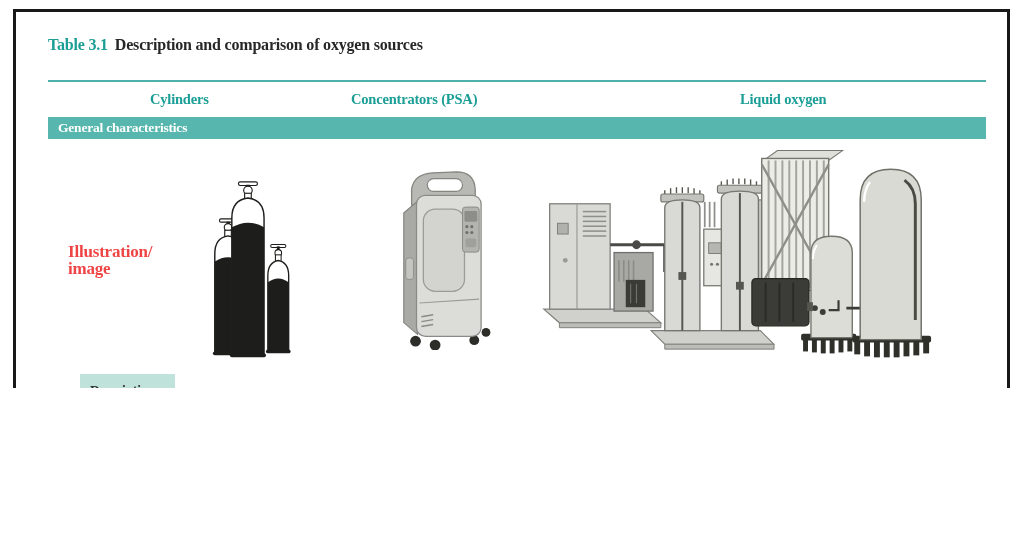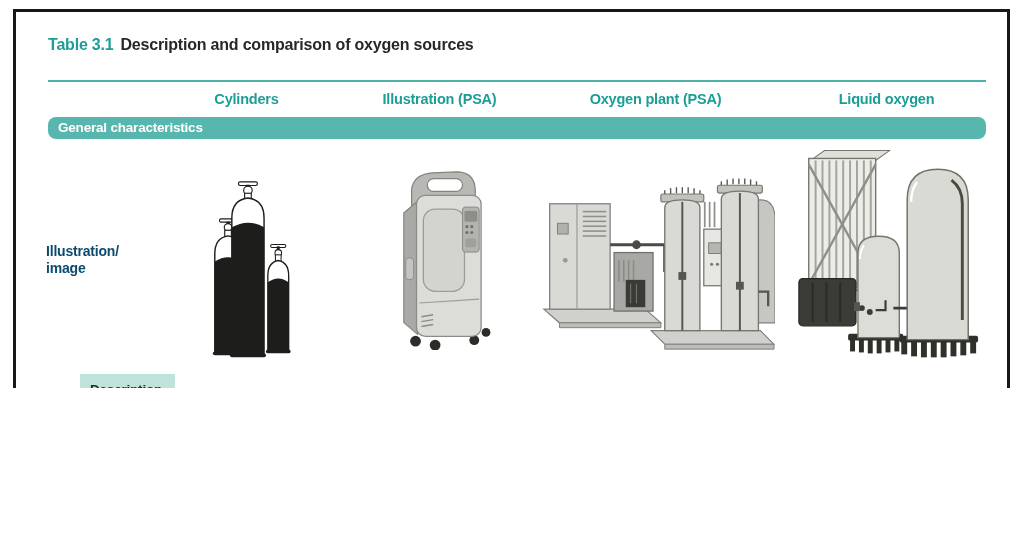--- a/index.html
+++ b/index.html
@@ -1,75 +1,74 @@
 <!DOCTYPE html>
 <html><head>
 <meta charset="utf-8">
 <style>
   html,body{margin:0;padding:0;background:#ffffff;}
   .page{
     position:relative;width:1024px;height:388px;background:#ffffff;
-    font-family:Liberation Sans, sans-serif;color:#272727;overflow:hidden;
+    font-family:Liberation Serif, serif;color:#272727;overflow:hidden;
   }
   .frame{
     position:absolute;left:13px;top:9px;width:997px;height:522px;
     border:3px solid #181818;box-sizing:border-box;background:#ffffff;
   }
   .title{
     position:absolute;left:48px;top:36px;font-size:16px;font-weight:700;
     letter-spacing:-0.2px;white-space:nowrap;
   }
   .title .prefix{color:#1b9e96;margin-right:7px;}
   .title .rest{color:#272727;}
   .rule{
     position:absolute;left:48px;top:80px;width:938px;height:2px;background:#4fb2aa;
   }
   .colhead{
     position:absolute;top:91px;font-size:14.5px;font-weight:700;color:#1b9e96;
-    text-align:center;letter-spacing:-0.2px;
+    text-align:left;letter-spacing:-0.2px;
   }
   .band{
     position:absolute;left:48px;top:117px;width:938px;height:22px;
     background:#57b7ae;color:#ffffff;font-size:13.5px;font-weight:700;
-    line-height:22px;padding-left:10px;box-sizing:border-box;letter-spacing:-0.2px;border-radius:8px;
+    line-height:22px;padding-left:10px;box-sizing:border-box;letter-spacing:-0.2px;
   }
   .rowlabel{
-    position:absolute;left:46px;font-size:14px;font-weight:700;color:#0c4a6e;
+    position:absolute;left:68px;font-size:17px;font-weight:700;color:#ef4444;
     line-height:17px;letter-spacing:-0.2px;
   }
   .illuswrap{
     position:absolute;display:flex;align-items:flex-end;justify-content:center;
   }
   .cell{
     position:absolute;top:374px;height:150px;background:#bfe3db;
     box-sizing:border-box;padding:8px 10px;font-size:12.5px;font-weight:700;
     line-height:15.5px;color:#2a2a2a;letter-spacing:-0.2px;margin-left:32px;
   }
   
   .c-label{left:48px;width:95px;}
   .c1{left:150px;width:193px;}
   .c2{left:351px;width:177px;}
   .c3{left:536px;width:239px;}
-  .c4{left:787px;width:199px;}
+  .c4{left:740px;width:199px;}
 </style>
 </head>
 <body>
 
 <div class="page">
   <div class="frame"></div>
 
   <div class="title">
     <span class="prefix">Table 3.1</span><span class="rest">Description and comparison of oxygen sources</span>
   </div>
 
   <div class="rule"></div>
 
   <div class="colhead c1">Cylinders</div>
-  <div class="colhead c2">Illustration (PSA)</div>
-  <div class="colhead c3">Oxygen plant (PSA)</div>
+  <div class="colhead c2">Concentrators (PSA)</div>
   <div class="colhead c4">Liquid oxygen</div>
 
   <div class="band">General characteristics</div>
 
   <div class="rowlabel" style="top:243px;">
     <div>Illustration/</div>
     <div>image</div>
   </div>
 
   <div class="illuswrap c1" style="top:178px;height:182px;">

